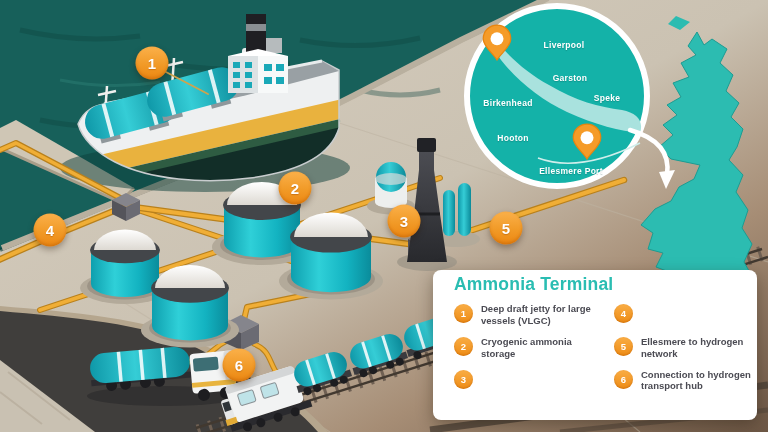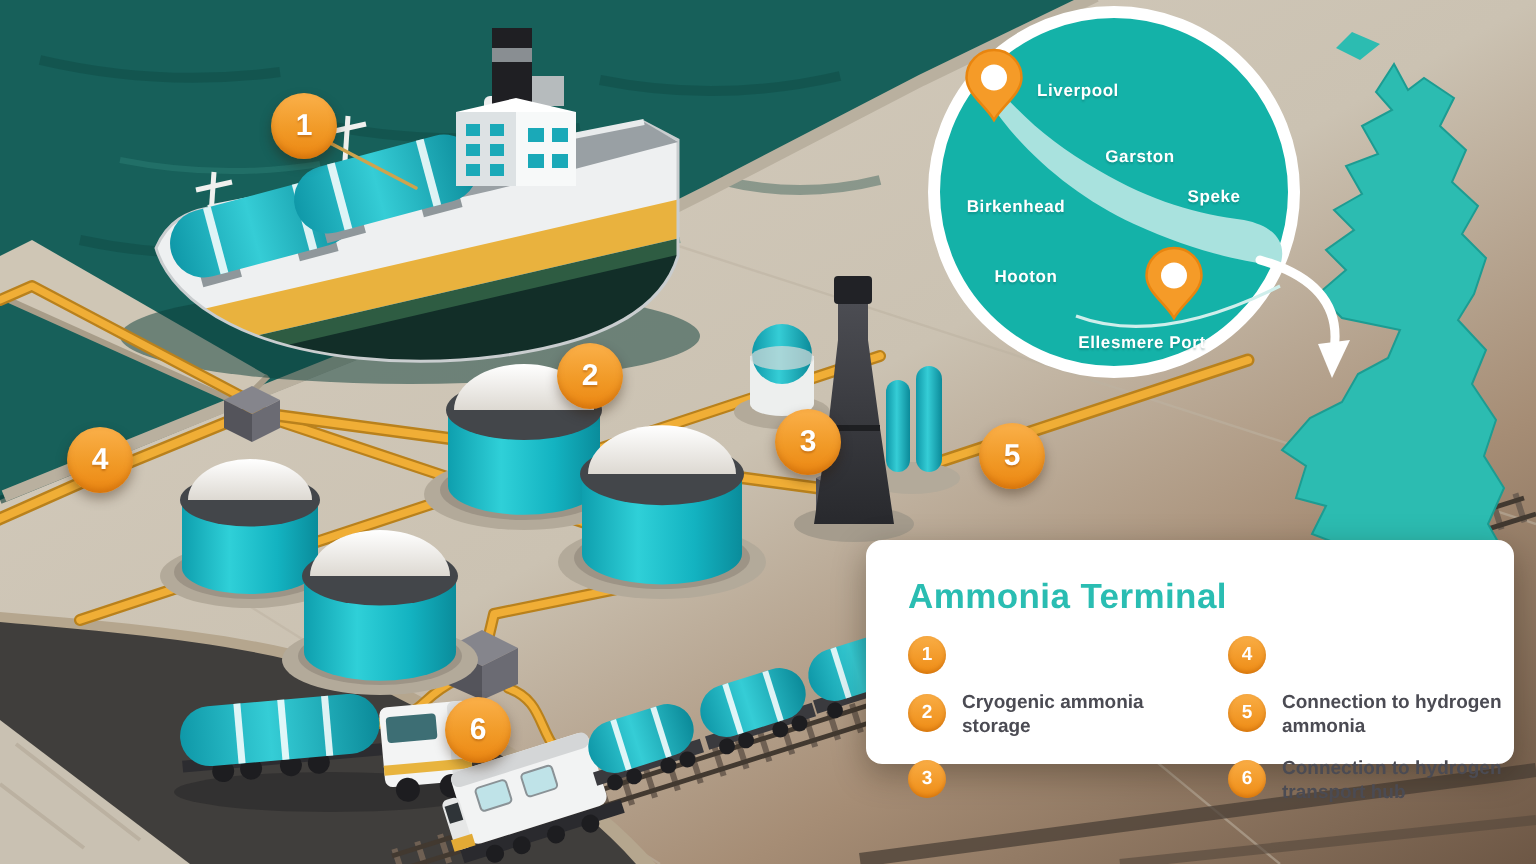--- a/index.html
+++ b/index.html
@@ -14,23 +14,23 @@
     display:flex;align-items:center;justify-content:center;
     color:#fff;font-size:15px;font-weight:bold;
     text-shadow:0 1px 1px rgba(150,70,0,.4);transform:translate(-50%,-50%);}
 
   
   .maplabel{position:absolute;transform:translate(-50%,-50%);color:#fff;
     font-size:8.5px;font-weight:bold;letter-spacing:.3px;white-space:nowrap;
     text-shadow:0 1px 1px rgba(0,60,55,.25);}
 
   
-  .card{position:absolute;left:433px;top:270px;width:324px;height:112px;
+  .card{position:absolute;left:433px;top:270px;width:324px;height:150px;
     background:#fff;border-radius:8px;box-shadow:0 5px 16px rgba(30,20,10,.35);
-    box-sizing:border-box;padding:18px 14px 8px 21px;}
+    box-sizing:border-box;padding:4px 14px 8px 21px;}
   .card-title{color:#2abdb2;font-size:17.5px;font-weight:800;letter-spacing:.2px;
     margin:0 0 8px 0;}
   .card-grid{display:grid;grid-template-columns:160px 150px;
     grid-template-rows:repeat(3,auto);grid-auto-flow:column;row-gap:9px;}
   .item{display:flex;align-items:flex-start;}
   .item-num{flex:0 0 auto;width:19px;height:19px;border-radius:50%;margin:1px 8px 0 0;
     background:linear-gradient(180deg,#f9ad45,#ee8c15);
     box-shadow:inset 0 -1px 2px rgba(170,80,0,.4);
     display:flex;align-items:center;justify-content:center;
     color:#fff;font-size:9.5px;font-weight:bold;}
@@ -356,53 +356,54 @@
       <circle cx="0" cy="-17" r="5.2" fill="#ffffff"></circle>
     </g>
   </g>
 
   <g>
     <path d="M630,130 Q672,142 667,175" stroke="#ffffff" stroke-width="4.5" fill="none" stroke-linecap="round"></path>
     <polygon points="659,172 675,170 666,189" fill="#ffffff"></polygon>
   </g>
 </svg>
 
-<span class="maplabel" style="left:539px;top:45px">Liverpool</span>
+<span class="maplabel" style="left:564px;top:45px">Liverpool</span>
 <span class="maplabel" style="left:570px;top:78px">Garston</span>
 <span class="maplabel" style="left:508px;top:103px">Birkenhead</span>
 <span class="maplabel" style="left:607px;top:98px">Speke</span>
 <span class="maplabel" style="left:513px;top:138px">Hooton</span>
 <span class="maplabel" style="left:571px;top:171px">Ellesmere Port</span>
 
 <div class="marker" style="left:152px;top:63px">1</div>
 <div class="marker" style="left:295px;top:188px">2</div>
 <div class="marker" style="left:404px;top:221px">3</div>
 <div class="marker" style="left:50px;top:230px">4</div>
 <div class="marker" style="left:506px;top:228px">5</div>
 <div class="marker" style="left:239px;top:365px">6</div>
 
 <div class="card">
   <div class="card-title">Ammonia Terminal</div>
   <div class="card-grid">
     <div class="item">
       <span class="item-num">1</span>
+      <span class="item-label">Deep draft jetty for large vessels (VLGC)</span>
     </div>
     <div class="item">
       <span class="item-num">2</span>
       <span class="item-label">Cryogenic ammonia storage</span>
     </div>
     <div class="item">
       <span class="item-num">3</span>
     </div>
     <div class="item">
       <span class="item-num">4</span>
     </div>
     <div class="item">
       <span class="item-num">5</span>
-      <span class="item-label">Connection to hydrogen ammonia</span>
+      <span class="item-label">Ellesmere to hydrogen network</span>
     </div>
     <div class="item">
       <span class="item-num">6</span>
       <span class="item-label">Connection to hydrogen transport hub</span>
     </div>
   </div>
 </div>
 
 </div>
 

